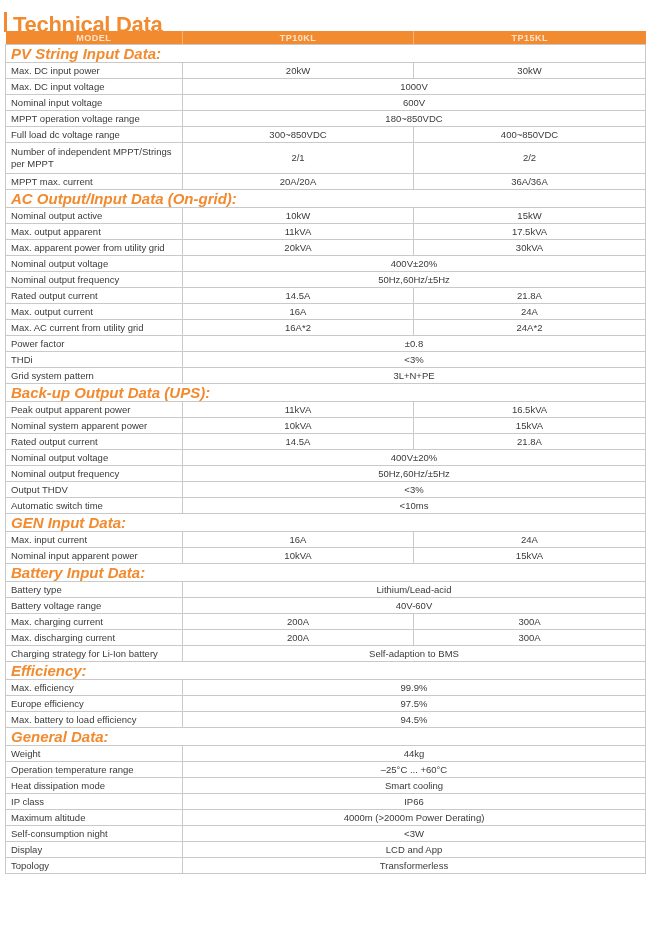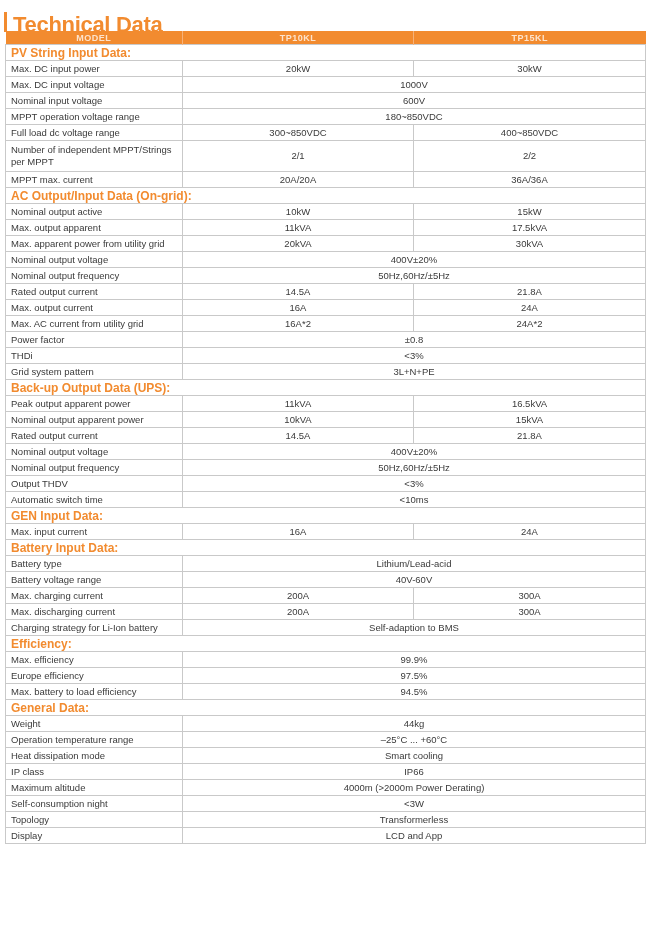--- a/index.html
+++ b/index.html
@@ -6,21 +6,21 @@
   body{width:650px;height:925px;overflow:hidden;font-family:"Liberation Sans",sans-serif;color:#3a3a3a;}
   .title{position:absolute;left:4px;top:12px;height:26px;display:flex;align-items:flex-start;}
   .title .bar{width:3px;height:20px;background:#f28b2f;margin-right:6px;}
   .title .txt{font-size:22px;font-weight:bold;color:#f28b2f;letter-spacing:-0.3px;}
   table{position:absolute;left:5px;top:31px;width:640px;border-collapse:collapse;table-layout:fixed;font-size:9.5px;}
   col.c0{width:177px;} col.c1{width:231px;} col.c2{width:232px;}
   th{background:#f28b2f;color:#fde3cc;font-weight:bold;font-size:9px;height:13px;padding:0;text-align:center;border-right:1px solid #f6b27a;letter-spacing:0.5px;margin-top:41px;}
   th:last-child{border-right:none;}
   td{border:1px solid #c9c9c9;height:15px;padding:0 0 0 5px;white-space:nowrap;overflow:hidden;}
   td.v{text-align:center;padding:0;}
-  tr.sec td{color:#f28b2f;font-weight:bold;font-size:12px;}
+  tr.sec td{color:#f28b2f;font-weight:bold;font-size:15px;font-style:italic;}
   tr.tall td{height:30px;line-height:12px;}
   tr.tall td.lbl{white-space:normal;}
 </style>
 </head>
 <body>
 
 <div class="title">
   <span class="bar"></span>
   <span class="txt">Technical Data</span>
 </div>
@@ -129,21 +129,21 @@
       </tr>
       <tr class="sec">
         <td colspan="3">Back-up Output Data (UPS):</td>
       </tr>
       <tr>
         <td class="lbl">Peak output apparent power</td>
         <td class="v">11kVA</td>
         <td class="v">16.5kVA</td>
       </tr>
       <tr>
-        <td class="lbl">Nominal output apparent power</td>
+        <td class="lbl">Nominal system apparent power</td>
         <td class="v">10kVA</td>
         <td class="v">15kVA</td>
       </tr>
       <tr>
         <td class="lbl">Rated output current</td>
         <td class="v">14.5A</td>
         <td class="v">21.8A</td>
       </tr>
       <tr>
         <td class="lbl">Nominal output voltage</td>
@@ -162,20 +162,25 @@
         <td class="v" colspan="2">&lt;10ms</td>
       </tr>
       <tr class="sec">
         <td colspan="3">GEN Input Data:</td>
       </tr>
       <tr>
         <td class="lbl">Max. input current</td>
         <td class="v">16A</td>
         <td class="v">24A</td>
       </tr>
+      <tr>
+        <td class="lbl">Nominal input apparent power</td>
+        <td class="v">10kVA</td>
+        <td class="v">15kVA</td>
+      </tr>
       <tr class="sec">
         <td colspan="3">Battery Input Data:</td>
       </tr>
       <tr>
         <td class="lbl">Battery type</td>
         <td class="v" colspan="2">Lithium/Lead-acid</td>
       </tr>
       <tr>
         <td class="lbl">Battery voltage range</td>
         <td class="v" colspan="2">40V-60V</td>
@@ -230,21 +235,21 @@
       </tr>
       <tr>
         <td class="lbl">Maximum altitude</td>
         <td class="v" colspan="2">4000m (&gt;2000m Power Derating)</td>
       </tr>
       <tr>
         <td class="lbl">Self-consumption night</td>
         <td class="v" colspan="2">&lt;3W</td>
       </tr>
       <tr>
+        <td class="lbl">Display</td>
+        <td class="v" colspan="2">LCD and App</td>
+      </tr>
+      <tr>
         <td class="lbl">Topology</td>
         <td class="v" colspan="2">Transformerless</td>
-      </tr>
-      <tr>
-        <td class="lbl">Display</td>
-        <td class="v" colspan="2">LCD and App</td>
       </tr>
     </tbody>
 </table>
 
 </body></html>

